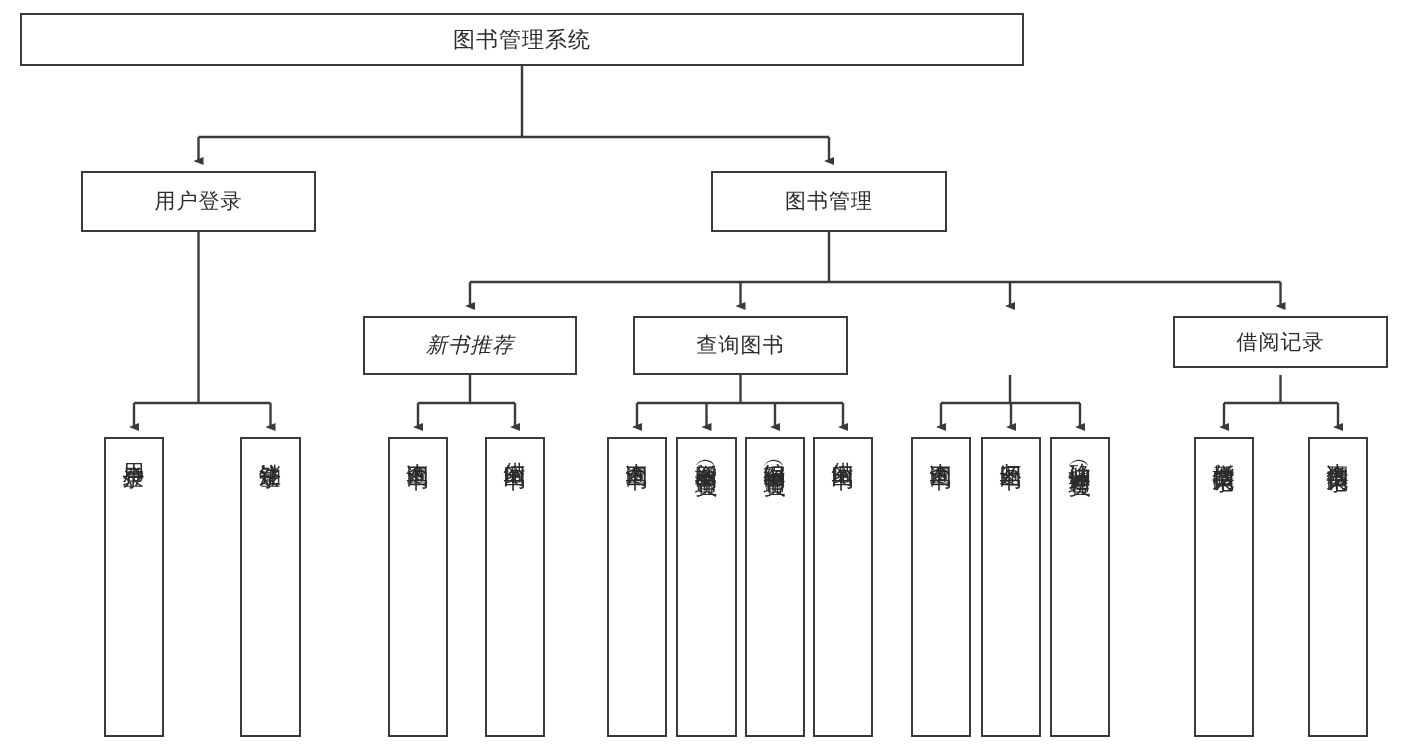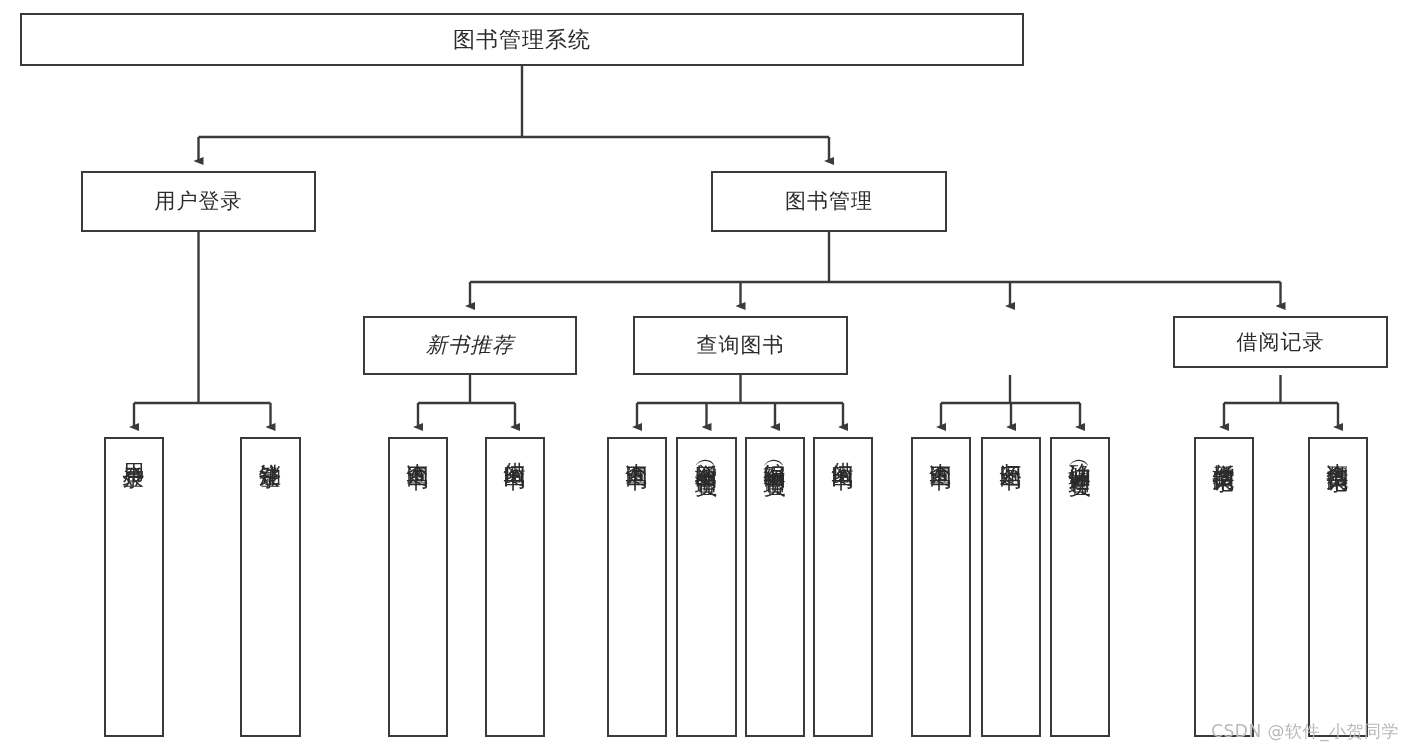--- a/index.html
+++ b/index.html
@@ -127,14 +127,13 @@
   <div class="node v" style="left: 1050px; top: 437px; width: 60px; height: 300px;">
     <span class="lbl">确认归还（管理员）</span>
   </div>
   <div class="node v" style="left: 1194px; top: 437px; width: 60px; height: 300px;">
     <span class="lbl">新增借阅记录</span>
   </div>
   <div class="node v" style="left: 1308px; top: 437px; width: 60px; height: 300px;">
     <span class="lbl">查询借阅记录</span>
   </div>
 
-  <div class="watermark">CSDN @软件_小贺同学</div>
 </div>
 
 </body></html>

